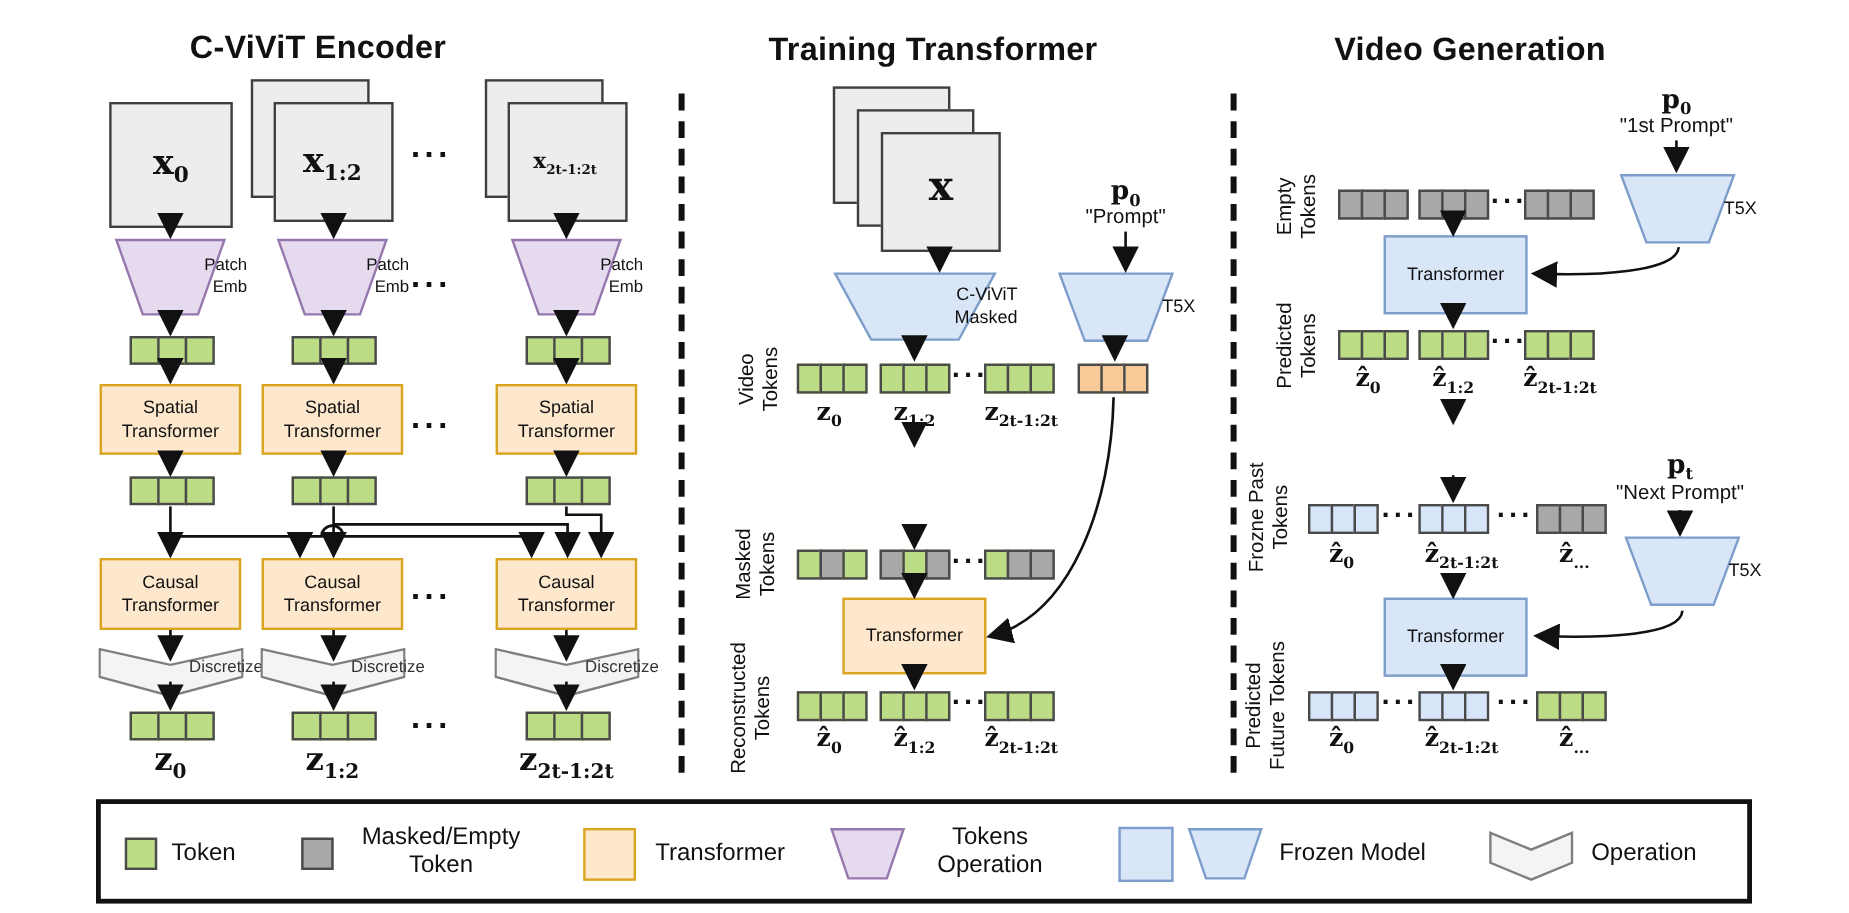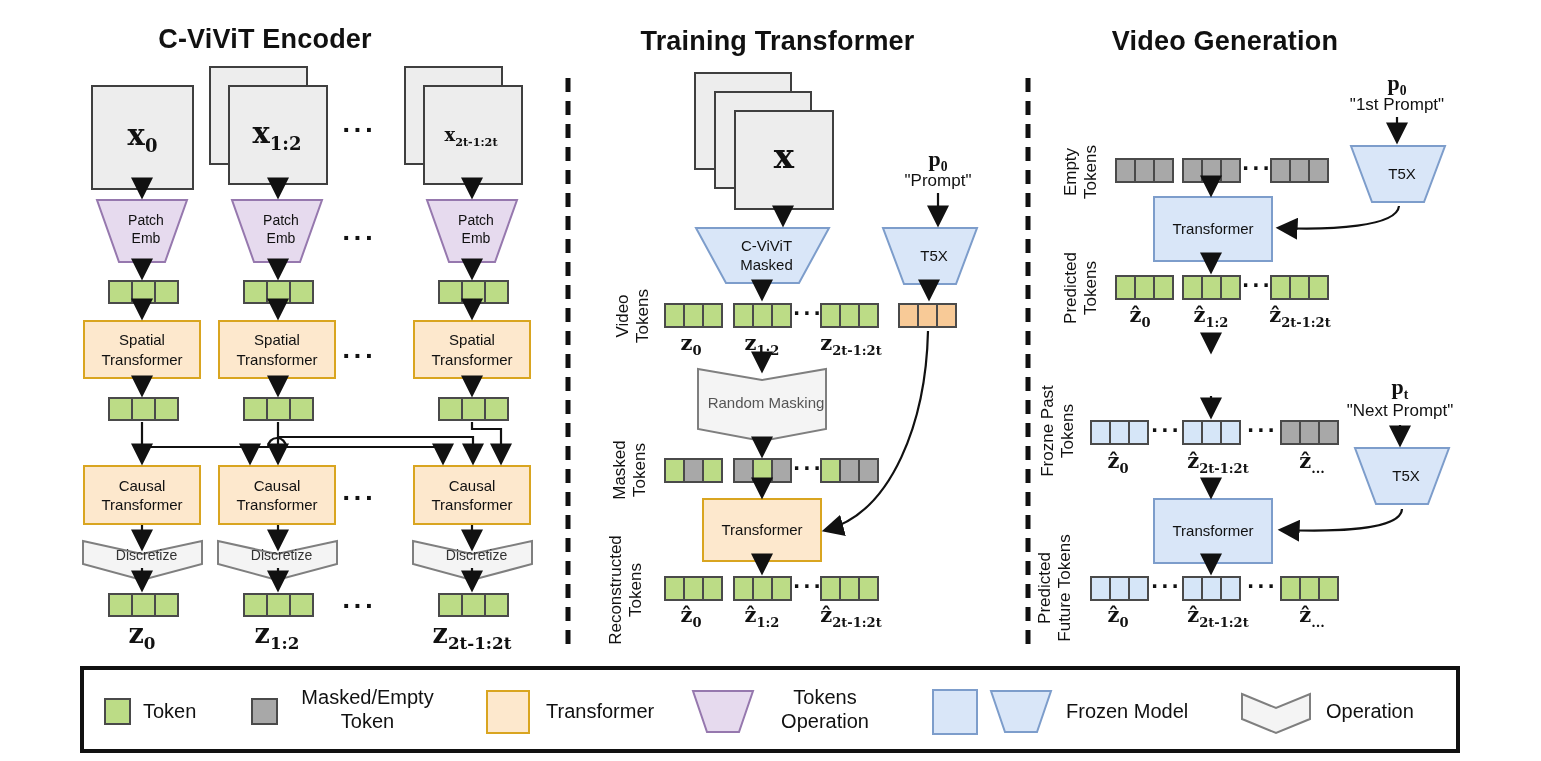--- a/index.html
+++ b/index.html
@@ -4,34 +4,34 @@
 <style>
   html,body{margin:0;padding:0;background:#fff;}
   .canvas{position:relative;width:1541px;height:761px;background:#ffffff;
           font-family:"Liberation Sans",sans-serif;color:#111;overflow:hidden;}
   .title{position:absolute;font-weight:bold;font-size:27px;text-align:center;letter-spacing:.2px;}
   .frame{position:absolute;background:#ededed;border:2px solid #3f3f3f;}
   .box{position:absolute;border:2px solid;display:flex;flex-direction:column;align-items:center;
        justify-content:center;text-align:center;font-size:15px;line-height:1.3;}
   .shape{position:absolute;}
   .shape svg{display:block;}
-  .shape .slabel{position:absolute;left:4px;width:100%;text-align:center;font-size:14px;line-height:1.25;}
+  .shape .slabel{position:absolute;left:16px;width:100%;text-align:right;font-size:14px;line-height:1.25;}
   .trow{position:absolute;display:flex;}
   .trow .cell{border:2px solid #4a4a4a;}
   .trow .cell + .cell{margin-left:-2px;}
   .trow-l .cell{width:21px;height:20px;}
   .trow-m .cell{width:17px;height:21px;}
   .math{font-family:"DejaVu Serif","Liberation Serif",serif;font-weight:bold;}
   .math sub{font-size:62%;}
   .mlabel{position:absolute;text-align:center;font-size:21px;}
   .dots{position:absolute;font-weight:bold;font-size:22px;letter-spacing:3px;font-family:"DejaVu Sans",sans-serif;}
   .vlabel{position:absolute;transform:translate(-50%,-50%) rotate(-90deg);transform-origin:center;
           text-align:center;font-size:17px;line-height:1.2;white-space:nowrap;}
   .quote{position:absolute;text-align:center;font-size:17px;}
-  .plabel{position:absolute;text-align:center;font-size:22px;font-family:Liberation Serif, serif;}
+  .plabel{position:absolute;text-align:center;font-size:22px;}
   .legend-box{position:absolute;border:4px solid #111;background:#fff;}
   .legend-text{position:absolute;font-size:20px;text-align:center;line-height:1.2;}
   .sq{position:absolute;border:2px solid;}
   .wires{position:absolute;left:0;top:0;z-index:6;pointer-events:none;}
 </style>
 </head>
 <body>
 
 <div class="canvas">
 
@@ -291,26 +291,20 @@
   <div class="trow trow-m" style="left:898px;top:303px;">
       <div class="cell" style="background: rgb(248, 202, 151);"></div>
       <div class="cell" style="background: rgb(248, 202, 151);"></div>
       <div class="cell" style="background: rgb(248, 202, 151);"></div>
     </div>
 
   <div class="mlabel math" style="left:651px;top:330px;width:80px;"><span>z</span><sub>0</sub></div>
   <div class="mlabel math" style="left:722px;top:330px;width:80px;"><span>z</span><sub>1:2</sub></div>
   <div class="mlabel math" style="left:791px;top:330px;width:120px;"><span>z</span><sub>2t-1:2t</sub></div>
 
-  <div class="shape" style="left:697px;top:365px;width:130px;height:78px;">
-    <svg width="130" height="78">
-        <polygon points="1,4 65,15 129,4 129,64 65,76 1,64" stroke-width="2" fill="#f4f4f4" stroke="#7f7f7f"></polygon>
-      </svg>
-    <div class="slabel" style="top:29px;color:#555;font-size:15px;">Random Masking</div>
-  </div>
 
   <div class="vlabel" style="left:630px;top:470px;">
       <div>Masked</div>
       <div>Tokens</div>
     </div>
   <div class="trow trow-m" style="left:664px;top:458px;">
       <div class="cell" style="background: rgb(188, 220, 134);"></div>
       <div class="cell" style="background: rgb(168, 168, 168);"></div>
       <div class="cell" style="background: rgb(188, 220, 134);"></div>
     </div>

